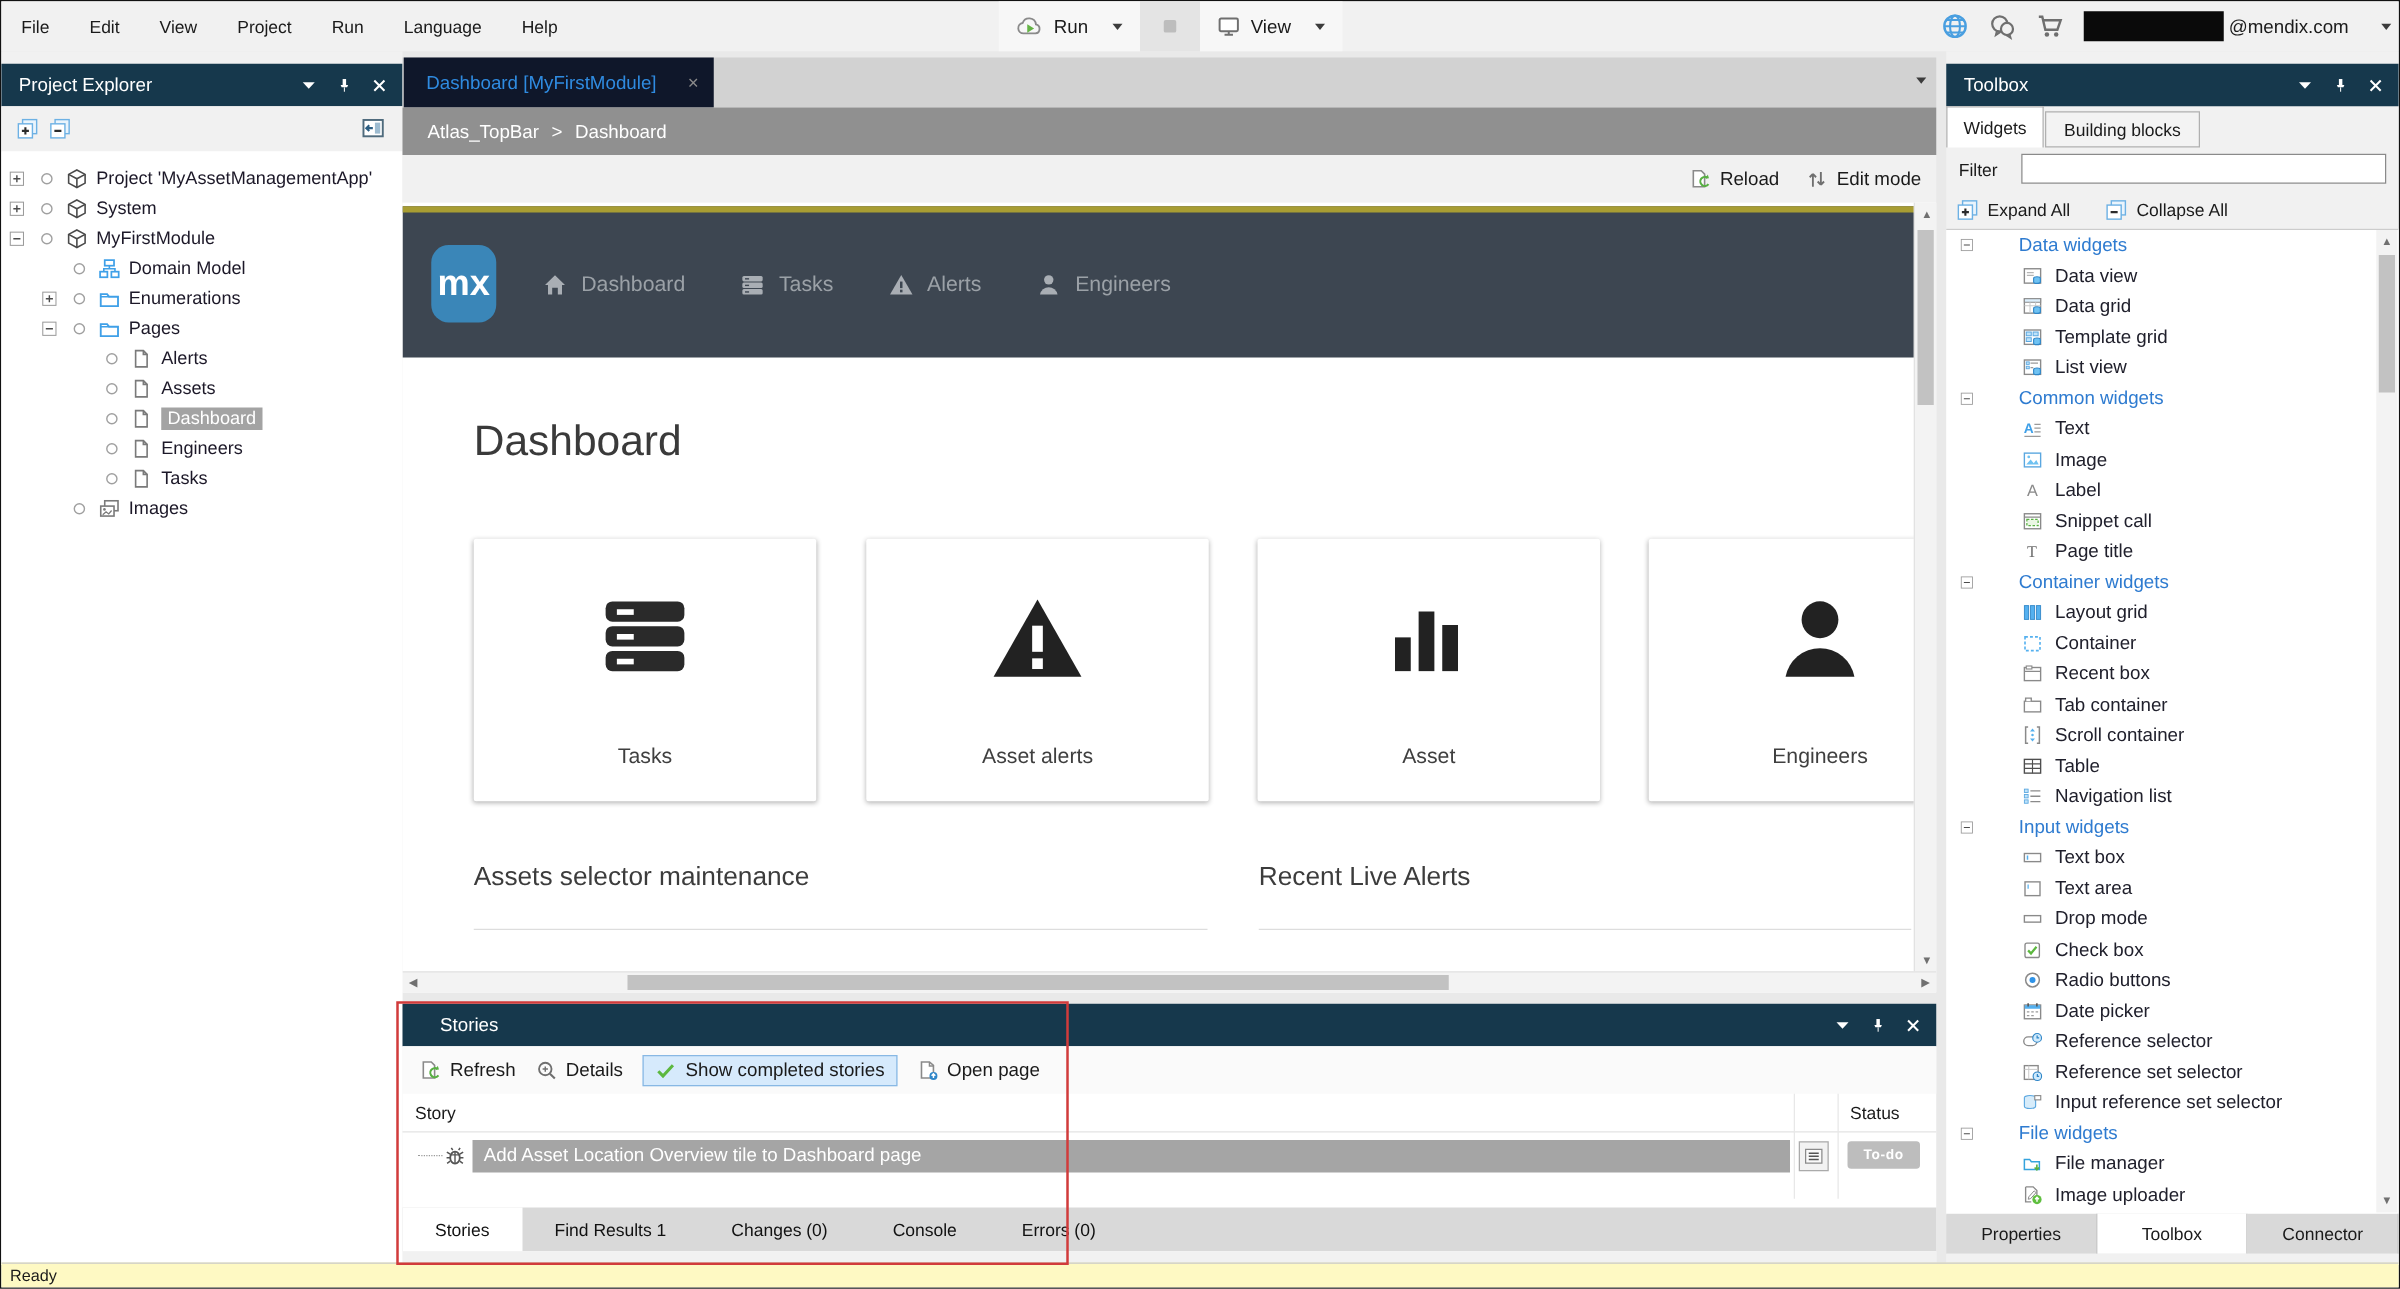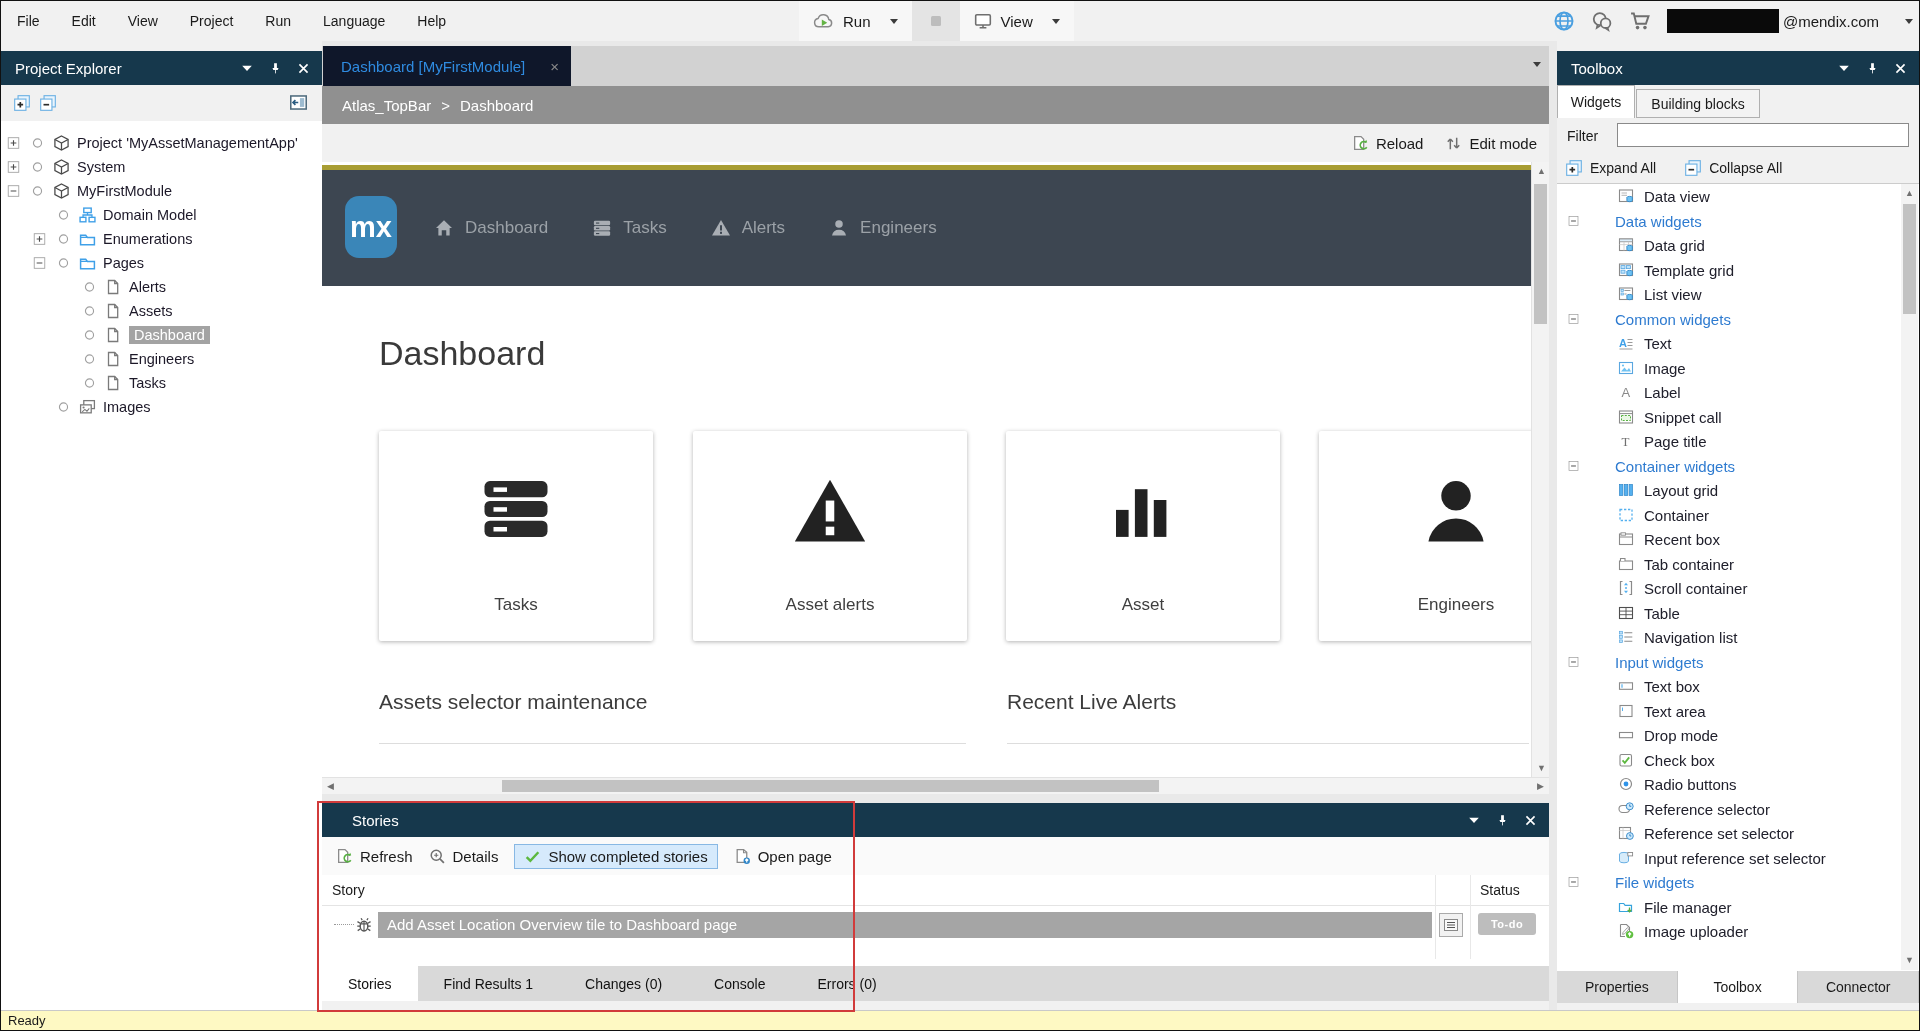--- a/index.html
+++ b/index.html
@@ -739,38 +739,38 @@
           <svg width="18" height="18" viewBox="0 0 16 16">
             <rect x="4.5" y="1.5" width="10" height="10" fill="#eaf4fc" stroke="#6db1e4"></rect>
             <rect x="1.5" y="4.5" width="10" height="10" fill="#fff" stroke="#6db1e4"></rect>
             <path d="M4 9.5h5" stroke="#2c2c2c" stroke-width="1.5"></path>
           </svg>
         </span>
       <span>Collapse All</span>
     </div>
     <div id="tbx-list">
         <div class="tbx-row">
+          <span style="left: 10px; transform: translateY(-50%) scale(0.85);">
+            <svg width="13" height="13" viewBox="0 0 16 16">
+              <rect x="1.5" y="1.5" width="13" height="13" fill="#fff" stroke="#9a9a9a"></rect>
+              <path d="M4.5 8h7" stroke="#4c4c4c" stroke-width="1.4"></path>
+            </svg>
+          </span>
+          <span class="tbx-cat-label" style="left: 58px;">Data widgets</span>
+        </div>
+        <div class="tbx-row">
           <span style="left: 61px;">
             <svg width="16" height="16" viewBox="0 0 16 16">
               <rect x="1.5" y="2" width="13" height="11.5" fill="#fff" stroke="#8a8a8a" stroke-width="1.1"></rect>
               <path d="M3.5 5h5.5M3.5 7.3h5.5" stroke="#b5b5b5"></path>
               <ellipse cx="11.6" cy="9.6" rx="2.7" ry="1.2" fill="#6fc2f2" stroke="#2f86c8" stroke-width=".9"></ellipse>
               <path d="M8.9 9.6 v2.9 a2.7 1.2 0 0 0 5.4 0 V9.6" fill="#6fc2f2" stroke="#2f86c8" stroke-width=".9"></path>
             </svg>
           </span>
           <span class="tbx-item-label" style="left: 87px;">Data view</span>
-        </div>
-        <div class="tbx-row">
-          <span style="left: 10px; transform: translateY(-50%) scale(0.85);">
-            <svg width="13" height="13" viewBox="0 0 16 16">
-              <rect x="1.5" y="1.5" width="13" height="13" fill="#fff" stroke="#9a9a9a"></rect>
-              <path d="M4.5 8h7" stroke="#4c4c4c" stroke-width="1.4"></path>
-            </svg>
-          </span>
-          <span class="tbx-cat-label" style="left: 58px;">Data widgets</span>
         </div>
         <div class="tbx-row">
           <span style="left: 61px;">
             <svg width="16" height="16" viewBox="0 0 16 16">
               <rect x="1.5" y="2" width="13" height="11.5" fill="#fff" stroke="#8a8a8a" stroke-width="1.1"></rect>
               <rect x="1.5" y="2" width="13" height="2.8" fill="#ddeffc" stroke="#8a8a8a" stroke-width=".8"></rect>
               <path d="M1.5 7.6h13M6 4.8v8.7M10.5 4.8v4" stroke="#c9c9c9" stroke-width=".8"></path>
               <ellipse cx="11.6" cy="9.6" rx="2.7" ry="1.2" fill="#6fc2f2" stroke="#2f86c8" stroke-width=".9"></ellipse>
               <path d="M8.9 9.6 v2.9 a2.7 1.2 0 0 0 5.4 0 V9.6" fill="#6fc2f2" stroke="#2f86c8" stroke-width=".9"></path>
             </svg>
@@ -987,20 +987,31 @@
           <span class="tbx-item-label" style="left: 87px;">Check box</span>
         </div>
         <div class="tbx-row">
           <span style="left: 61px;">
             <svg width="16" height="16" viewBox="0 0 16 16">
               <circle cx="8" cy="8" r="5.5" fill="#fff" stroke="#8a8a8a" stroke-width="1.2"></circle>
               <circle cx="8" cy="8" r="2.4" fill="#2f93e8"></circle>
             </svg>
           </span>
           <span class="tbx-item-label" style="left: 87px;">Radio buttons</span>
+        </div>
+        <div class="tbx-row">
+          <span style="left: 61px;">
+            <svg width="16" height="16" viewBox="0 0 16 16">
+              <rect x="1.5" y="3" width="13" height="11" fill="#fff" stroke="#8a8a8a" stroke-width="1.1"></rect>
+              <rect x="1.8" y="3.2" width="12.4" height="2.8" fill="#54b0ef"></rect>
+              <path d="M4.5 1.5v2.6M11.5 1.5v2.6" stroke="#4f4f4f" stroke-width="1.2"></path>
+              <path d="M3.5 8.5h2M7 8.5h2M10.5 8.5h2M3.5 11.5h2M7 11.5h2" stroke="#9a9a9a"></path>
+            </svg>
+          </span>
+          <span class="tbx-item-label" style="left: 87px;">Date picker</span>
         </div>
         <div class="tbx-row">
           <span style="left: 61px;">
             <svg width="16" height="16" viewBox="0 0 16 16">
               <rect x="1" y="4.5" width="10.5" height="7" rx="3.5" fill="#fff" stroke="#8a8a8a" stroke-width="1.1"></rect>
               <circle cx="11.7" cy="5.3" r="3.5" fill="#cfeafc" stroke="#2f86c8" stroke-width=".9"></circle>
               <path d="M11.7 3.4v1.9h1.6" fill="none" stroke="#2f86c8"></path>
             </svg>
           </span>
           <span class="tbx-item-label" style="left: 87px;">Reference selector</span>

